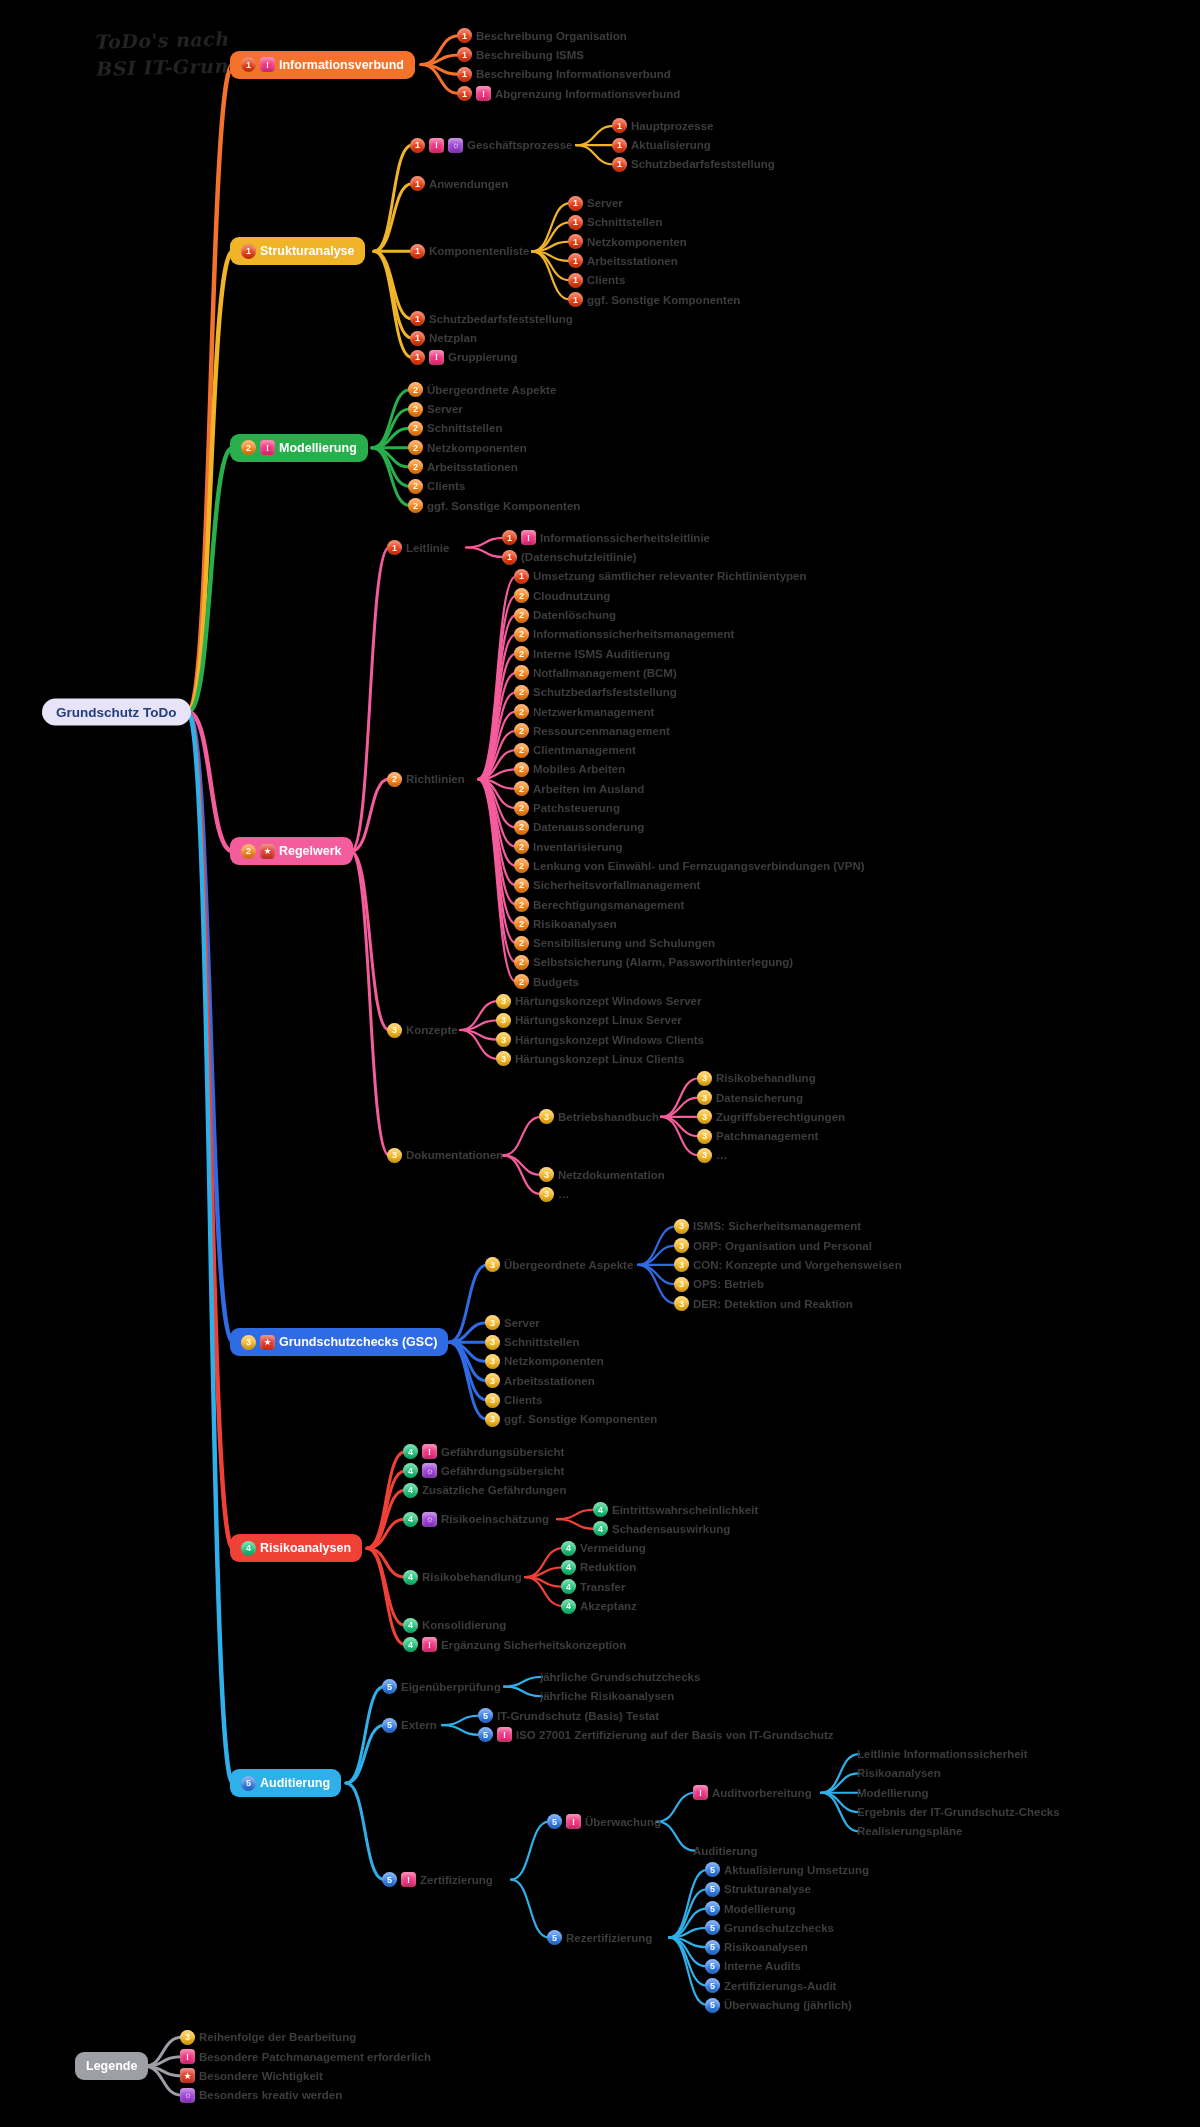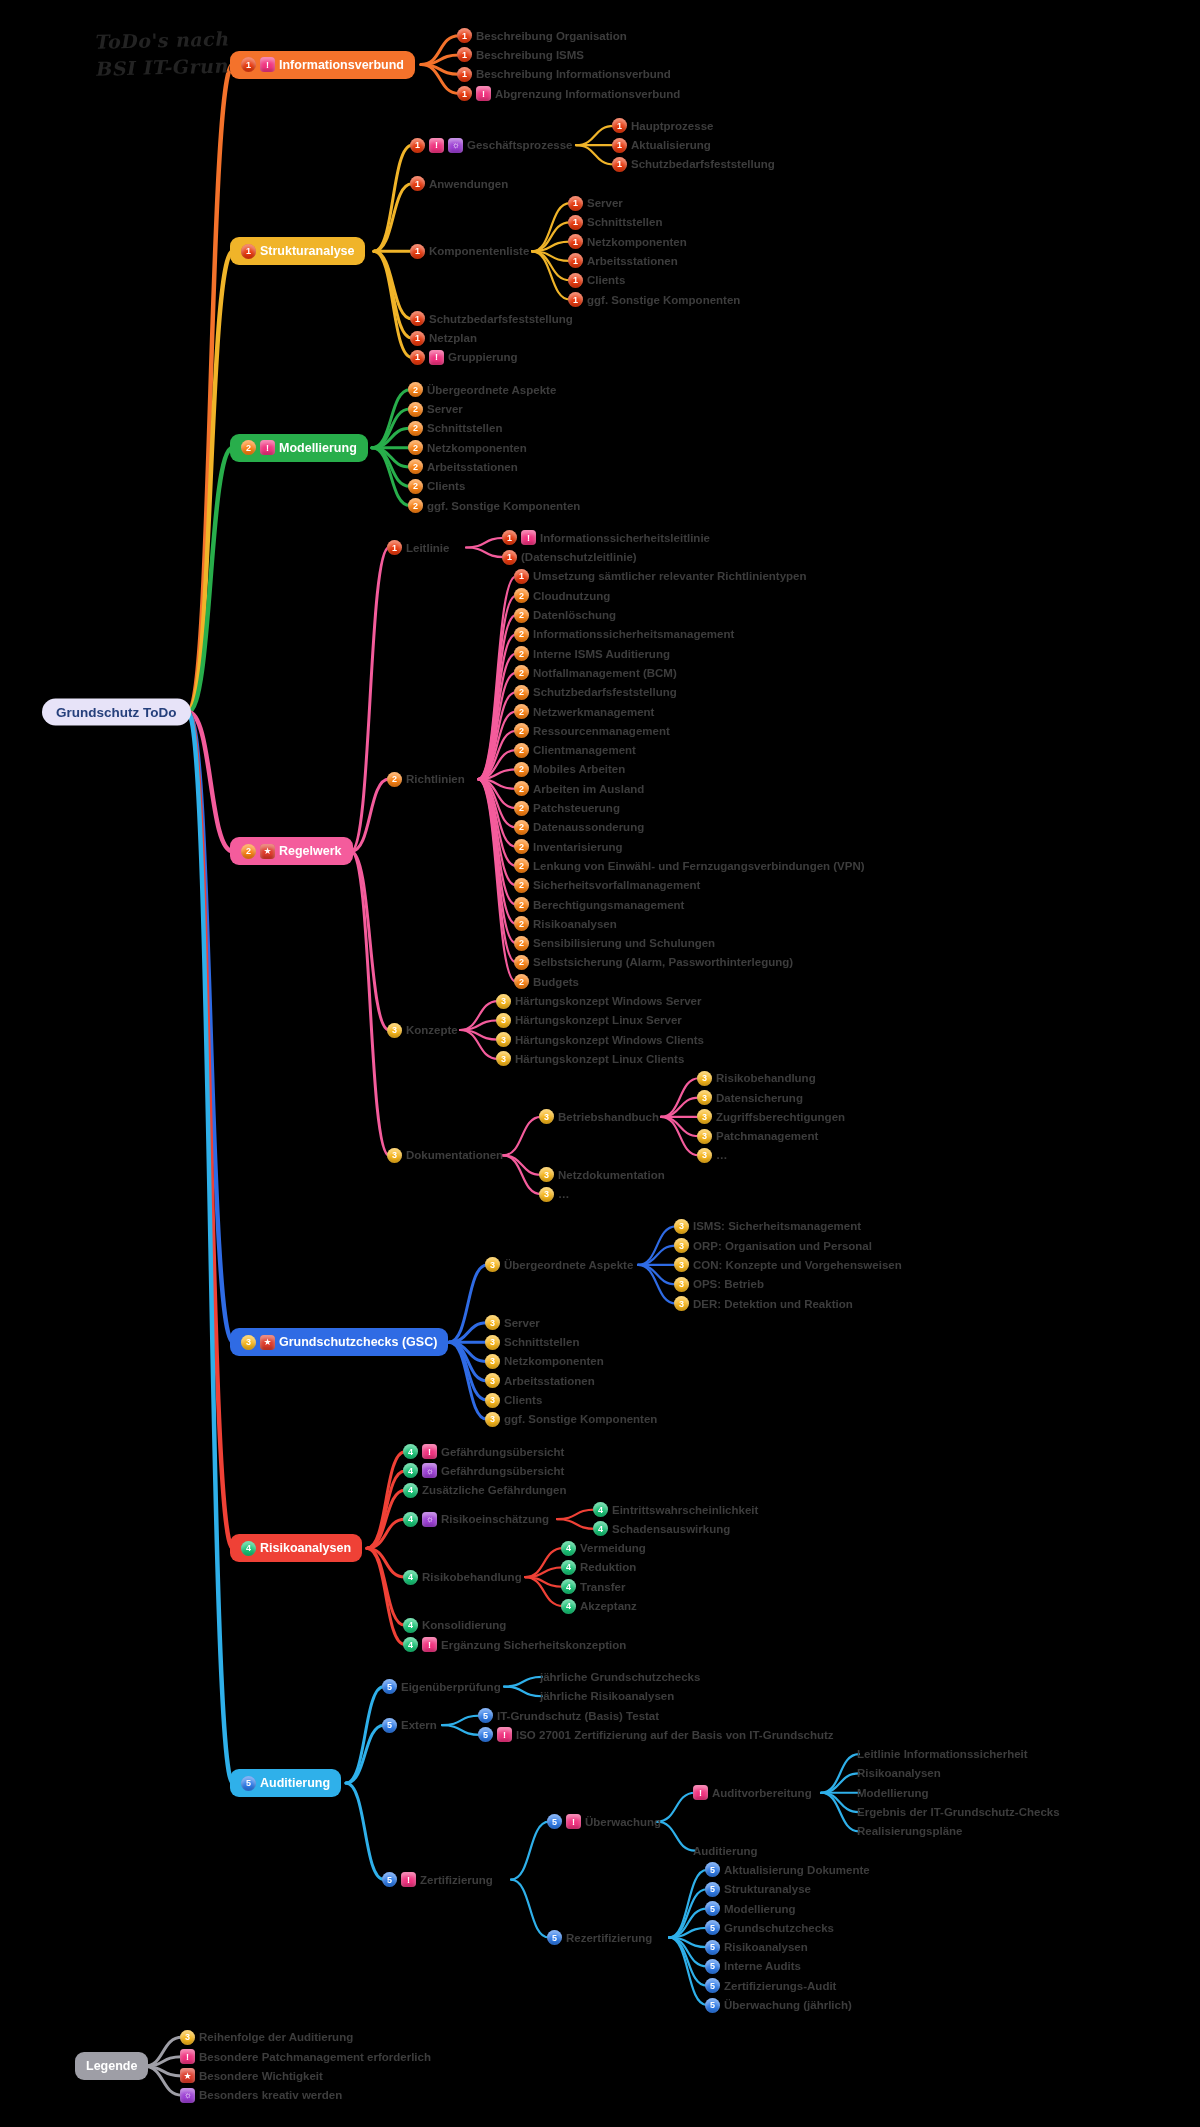--- a/index.html
+++ b/index.html
@@ -604,21 +604,21 @@
     <div class="node" style="left: 693px; top: 1850.65px;">
       <span class="lbl">Auditierung</span>
     </div>
     <div class="node" style="left: 547px; top: 1821.7px;">
       <span class="ic" style="background: rgb(46, 123, 233);">5</span>
       <span class="ic sq" style="background: rgb(240, 51, 127);">!</span>
       <span class="lbl">Überwachung</span>
     </div>
     <div class="node" style="left: 705px; top: 1869.95px;">
       <span class="ic" style="background: rgb(46, 123, 233);">5</span>
-      <span class="lbl">Aktualisierung Dokumente</span>
+      <span class="lbl">Aktualisierung Umsetzung</span>
     </div>
     <div class="node" style="left: 705px; top: 1889.25px;">
       <span class="ic" style="background: rgb(46, 123, 233);">5</span>
       <span class="lbl">Strukturanalyse</span>
     </div>
     <div class="node" style="left: 705px; top: 1908.55px;">
       <span class="ic" style="background: rgb(46, 123, 233);">5</span>
       <span class="lbl">Modellierung</span>
     </div>
     <div class="node" style="left: 705px; top: 1927.85px;">
@@ -649,21 +649,21 @@
       <span class="ic" style="background: rgb(46, 123, 233);">5</span>
       <span class="ic sq" style="background: rgb(240, 51, 127);">!</span>
       <span class="lbl">Zertifizierung</span>
     </div>
     <div class="node pill" style="background: rgb(47, 176, 234); left: 230px; top: 1783.1px;">
       <span class="ic" style="background: rgb(46, 123, 233);">5</span>
       <span class="lbl">Auditierung</span>
     </div>
     <div class="node" style="left: 180px; top: 2037.35px;">
       <span class="ic" style="background: rgb(247, 182, 27);">3</span>
-      <span class="lbl">Reihenfolge der Auditierung</span>
+      <span class="lbl">Reihenfolge der Bearbeitung</span>
     </div>
     <div class="node" style="left: 180px; top: 2056.65px;">
       <span class="ic sq" style="background: rgb(240, 51, 127);">!</span>
       <span class="lbl">Besondere Patchmanagement erforderlich</span>
     </div>
     <div class="node" style="left: 180px; top: 2075.95px;">
       <span class="ic sq" style="background: rgb(221, 58, 42);">★</span>
       <span class="lbl">Besondere Wichtigkeit</span>
     </div>
     <div class="node" style="left: 180px; top: 2095.25px;">

